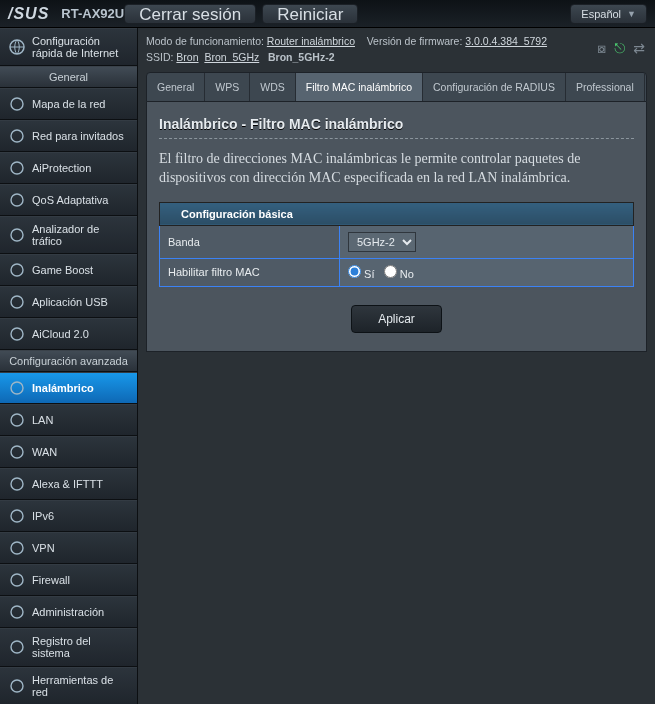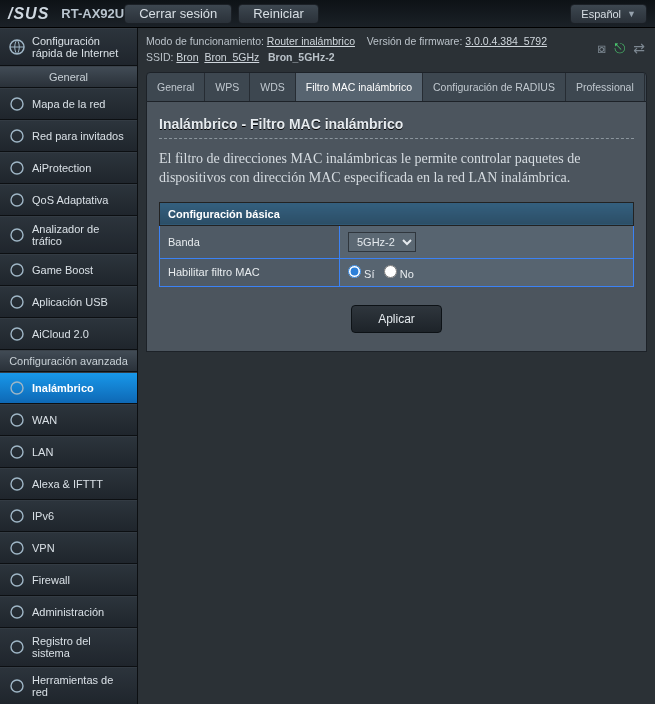--- a/index.html
+++ b/index.html
@@ -31,21 +31,21 @@
   .model {
     color: #b8c4ce;
     font-size: 13px;
     font-weight: bold;
   }
   .top-btn {
     background: linear-gradient(#3d4750, #2a3139);
     border: 1px solid #1b2026;
     border-radius: 4px;
     color: #d8dfe5;
-    font-size: 13px;
+    font-size: 17px;
     height: 20px;
     padding: 0 14px;
     margin-right: 6px;
     cursor: pointer;
   }
   .top-right {
     margin-left: auto;
     display: flex;
     align-items: flex-start;
     gap: 6px;
@@ -166,21 +166,21 @@
     color: #d6dce1;
     margin-bottom: 14px;
     line-height: 1.4;
     font-family: Liberation Serif, serif;
   }
   .formtable { width: 100%; border-collapse: collapse; font-size: 11px; }
   .formtable .section-hdr th {
     background: linear-gradient(#34607f, #2c4e66);
     color: #fff;
     text-align: left;
-    padding: 5px 8px;
+    padding: 5px 21px;
     border: 1px solid #222;
     font-weight: bold;
   }
   .formtable td {
     background: #576470;
     border: 1px solid #3b82f6;
     padding: 6px 8px;
     color: #e8ecef;
   }
   .formtable td.label { width: 180px; background:#4f5a65; }
@@ -306,29 +306,29 @@
             </svg>
           </span>
           <span>Inalámbrico</span>
         </div>
         <div class="side-item">
           <span class="side-ico">
             <svg width="16" height="16" viewBox="0 0 16 16">
               <circle cx="8" cy="8" r="6" fill="none" stroke="#9fb6c6" stroke-width="1.4"></circle>
             </svg>
           </span>
+          <span>LAN</span>
+        </div>
+        <div class="side-item">
+          <span class="side-ico">
+            <svg width="16" height="16" viewBox="0 0 16 16">
+              <circle cx="8" cy="8" r="6" fill="none" stroke="#9fb6c6" stroke-width="1.4"></circle>
+            </svg>
+          </span>
           <span>WAN</span>
-        </div>
-        <div class="side-item">
-          <span class="side-ico">
-            <svg width="16" height="16" viewBox="0 0 16 16">
-              <circle cx="8" cy="8" r="6" fill="none" stroke="#9fb6c6" stroke-width="1.4"></circle>
-            </svg>
-          </span>
-          <span>LAN</span>
         </div>
         <div class="side-item">
           <span class="side-ico">
             <svg width="16" height="16" viewBox="0 0 16 16">
               <circle cx="8" cy="8" r="6" fill="none" stroke="#9fb6c6" stroke-width="1.4"></circle>
             </svg>
           </span>
           <span>Alexa &amp; IFTTT</span>
         </div>
         <div class="side-item">

